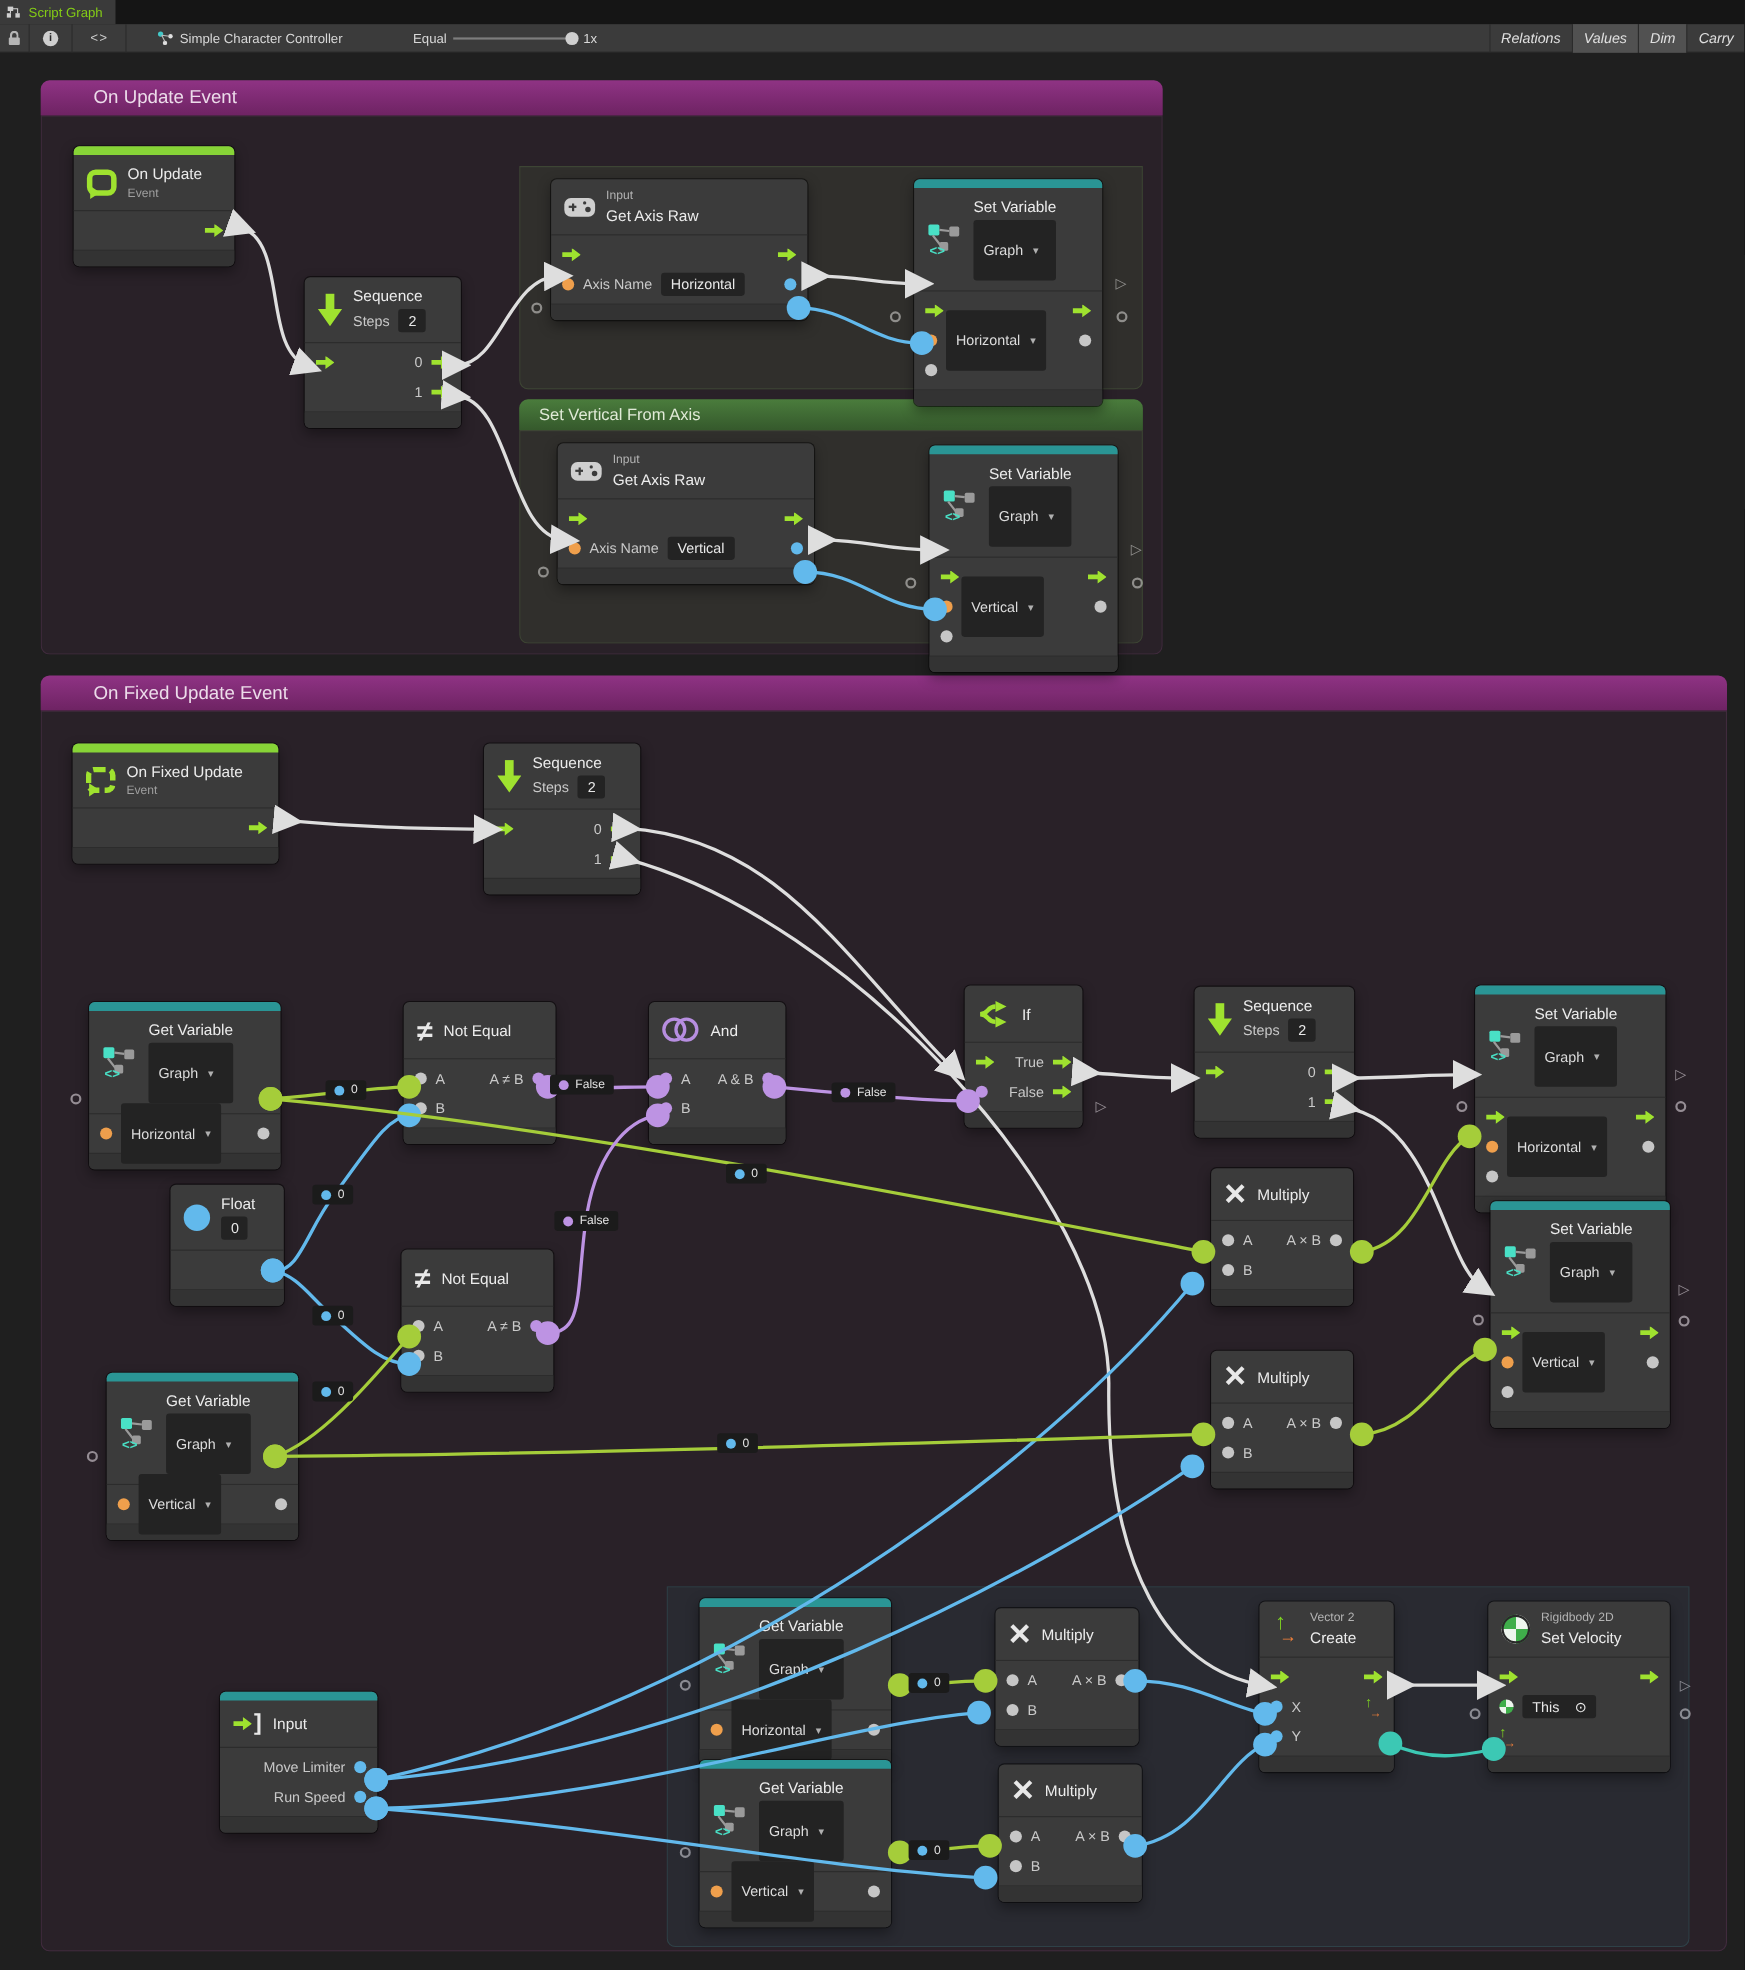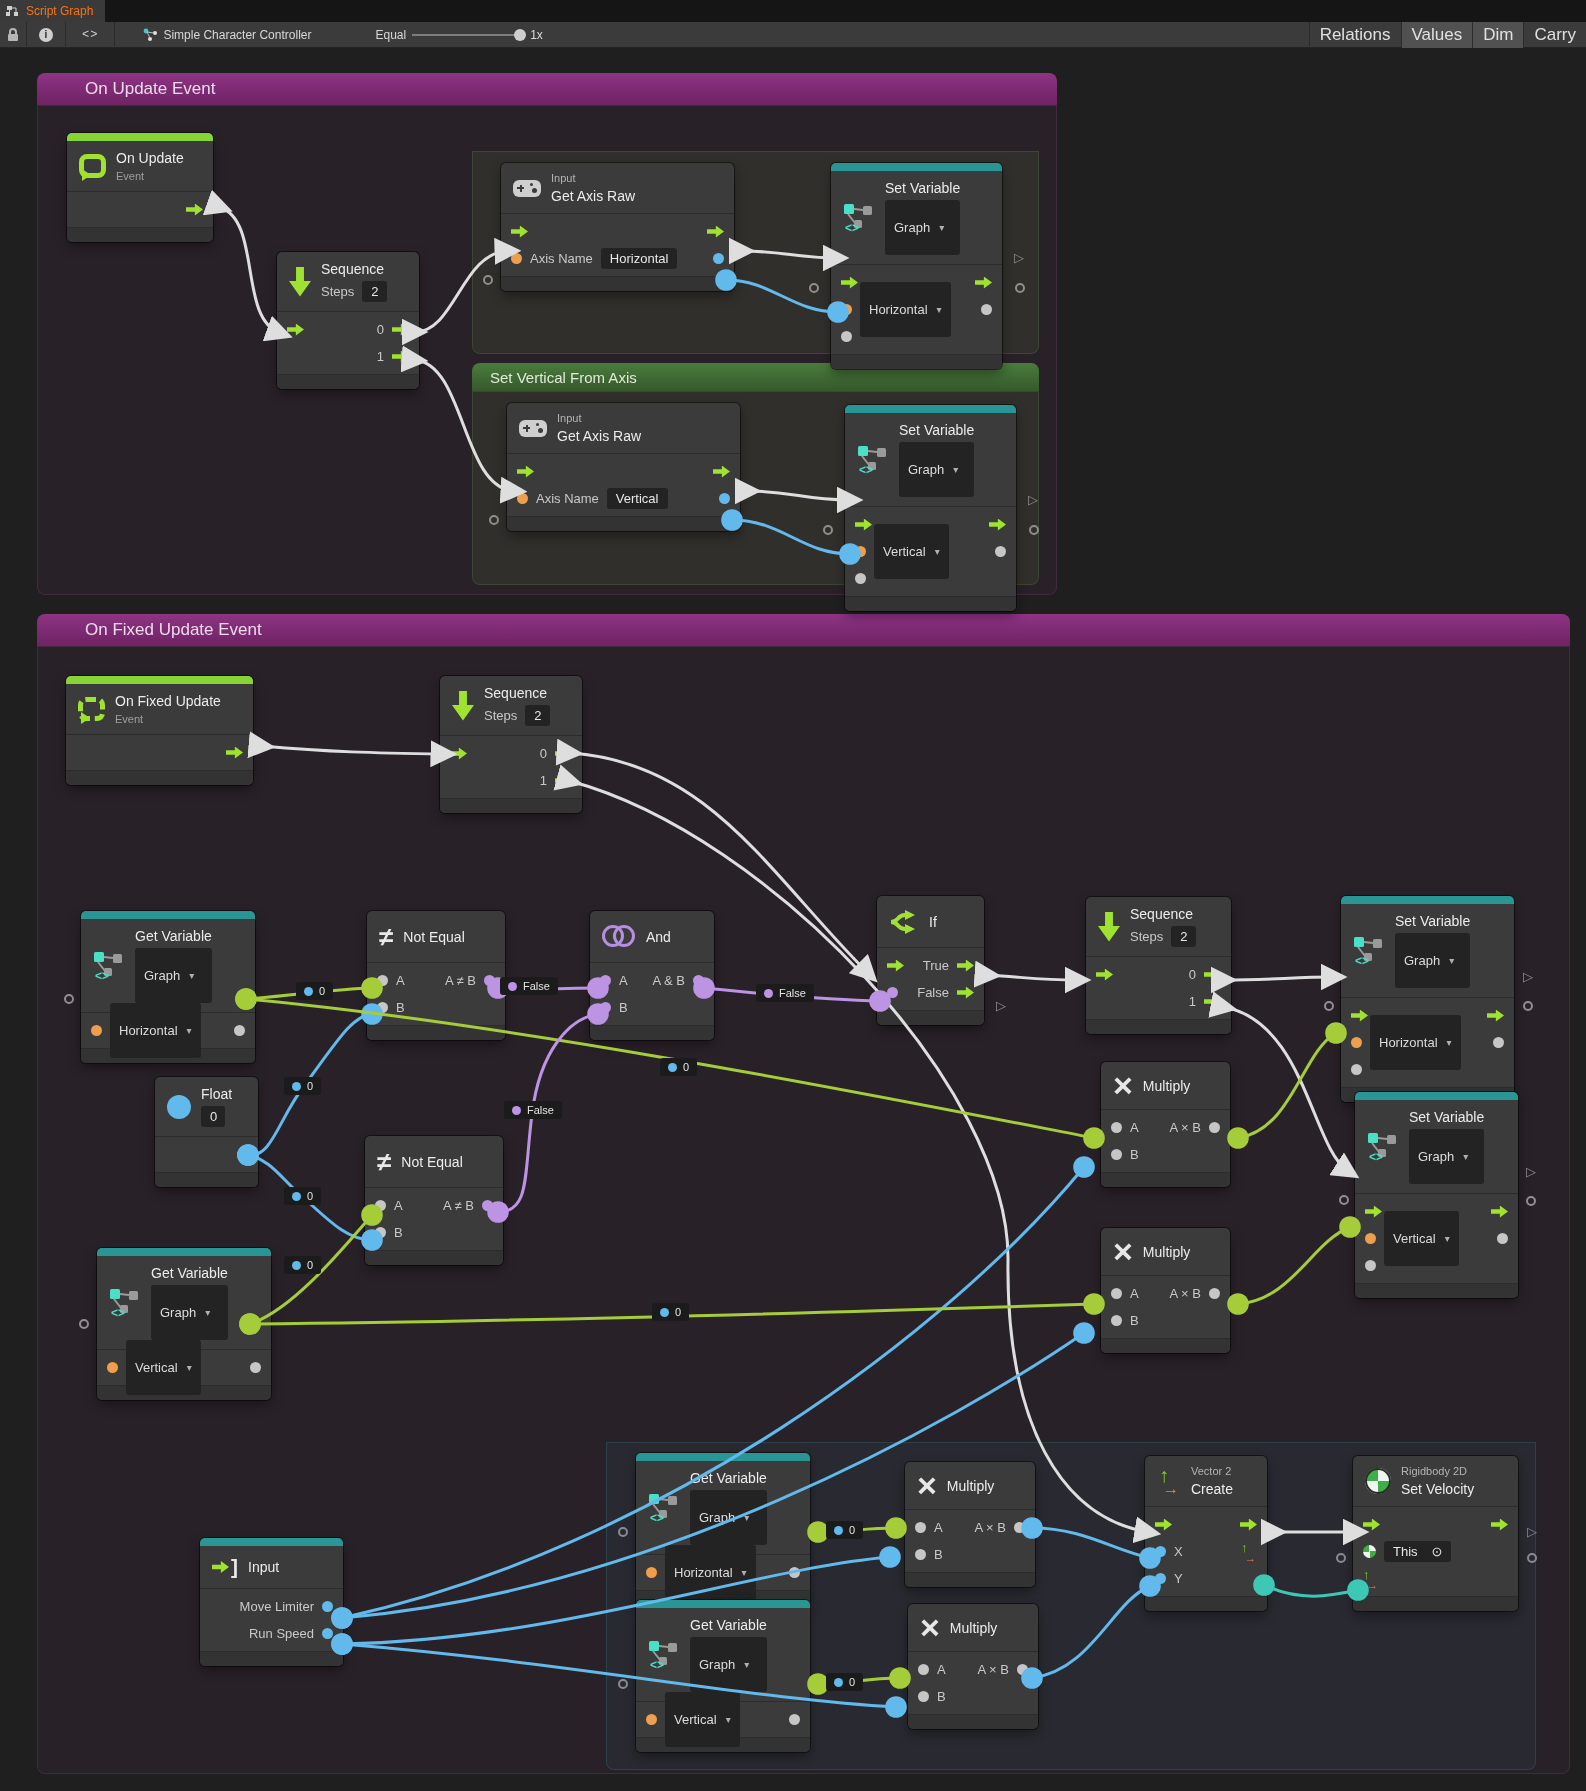--- a/index.html
+++ b/index.html
@@ -1,24 +1,24 @@
 <!DOCTYPE html>
 <html><head>
 <meta charset="utf-8">
 <style>
   html,body{margin:0;padding:0;background:#141414;}
   *{box-sizing:border-box;font-family:"Liberation Sans",sans-serif;}
   #stage{position:relative;width:1586px;height:1791px;overflow:hidden;background:#1f1f1f;}
 
   
   #tabbar{position:absolute;left:0;top:0;width:100%;height:22px;background:#151515;}
-  .tab{position:absolute;left:0;top:0;height:22px;background:#3a3a3a;display:flex;align-items:center;gap:6px;padding:0 12px 0 6px;color:#f97316;font-size:12px;}
+  .tab{position:absolute;left:0;top:0;height:22px;background:#3a3a3a;display:flex;align-items:center;gap:6px;padding:0 12px 0 6px;color:#84cc16;font-size:12px;}
   #toolbar{position:absolute;left:0;top:22px;width:100%;height:26px;background:#3b3b3b;border-bottom:1px solid #232323;display:flex;align-items:center;color:#d8d8d8;font-size:12px;}
   .tbsep{width:1px;height:26px;background:#2b2b2b;}
-  .tbtn{height:26px;display:flex;align-items:center;padding:0 10px;color:#e0e0e0;font-size:17px;}
+  .tbtn{height:26px;display:flex;align-items:center;padding:0 10px;color:#e0e0e0;font-size:13px;font-style:italic;}
   .tbtn.on{background:#515151;}
   .lockicon{width:10px;height:13px;position:relative;margin:0 8px;}
   .lockicon .sh{position:absolute;left:1px;top:0;width:8px;height:7px;border:2px solid #b5b5b5;border-bottom:none;border-radius:4px 4px 0 0;}
   .lockicon .bd{position:absolute;left:0;top:6px;width:10px;height:7px;background:#b5b5b5;border-radius:1px;}
   .infoicon{width:14px;height:14px;border-radius:50%;background:#cfcfcf;color:#2a2a2a;font-size:10px;font-weight:bold;display:flex;align-items:center;justify-content:center;margin:0 12px;}
   .codeicon{color:#cfcfcf;font-size:12px;letter-spacing:1px;margin:0 16px;font-family:"Liberation Mono",monospace;}
   .slider{position:relative;width:112px;height:2px;background:#7d7d7d;margin:0 6px;}
   .knob{position:absolute;right:-2px;top:-5px;width:12px;height:12px;border-radius:50%;background:#cfcfcf;}
 
   

